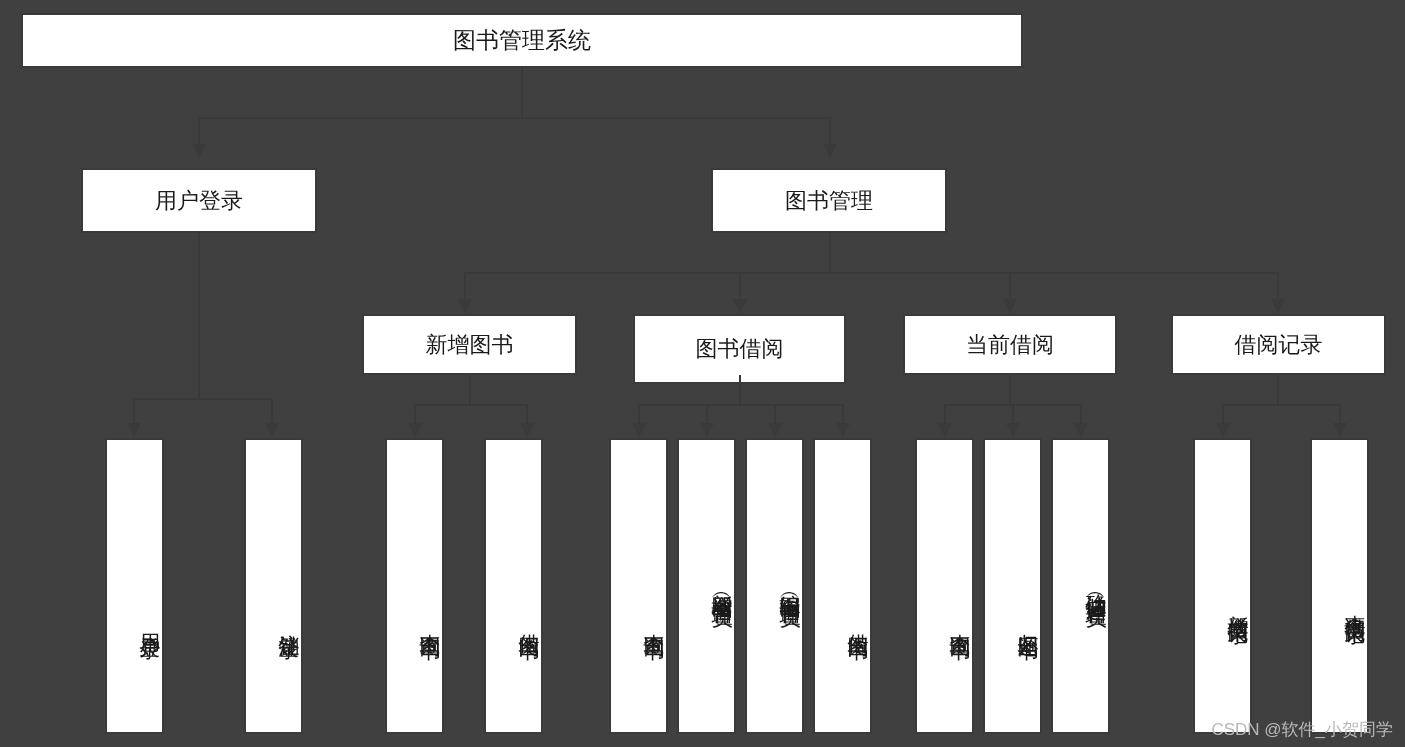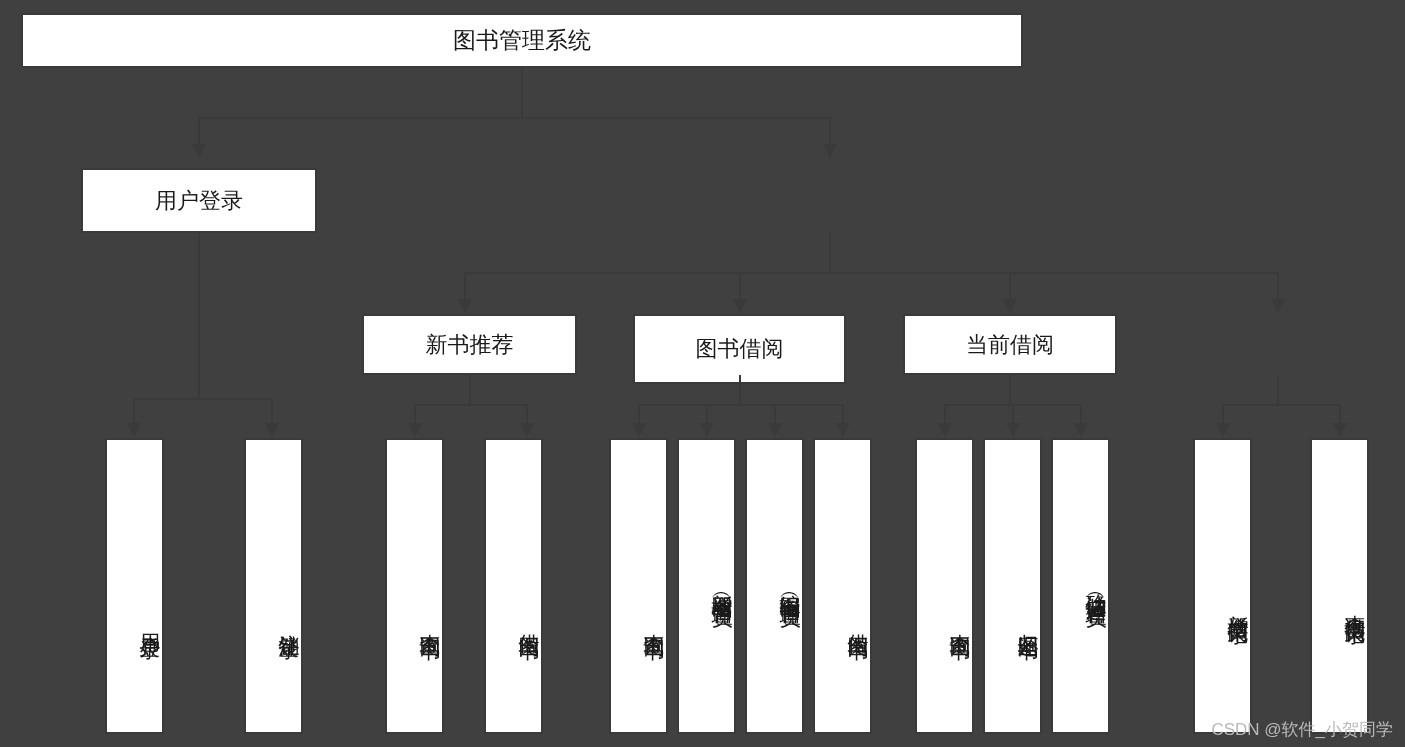--- a/index.html
+++ b/index.html
@@ -91,47 +91,53 @@
 
   <div class="ln v" style="left:198px; top:117px; height:29px;"></div>
   <div class="arrow" style="left:192px; top:144px;"></div>
   <div class="ln v" style="left:829px; top:117px; height:29px;"></div>
   <div class="arrow" style="left:823px; top:144px;"></div>
 
   <div class="node lvl2" style="left:81px; top:168px; width:236px; height:65px;">
     <span class="label">用户登录</span>
   </div>
 
+  <div class="node lvl2" style="left:711px; top:168px; width:236px; height:65px;">
+    <span class="label">图书管理</span>
+  </div>
 
   <div class="ln v" style="left:198px; top:233px; height:166px;"></div>
   <div class="ln h" style="left:133px; top:398px; width:138px;"></div>
   <div class="ln v" style="left:133px; top:398px; height:27px;"></div>
   <div class="arrow" style="left:127px; top:423px;"></div>
   <div class="ln v" style="left:271px; top:398px; height:27px;"></div>
   <div class="arrow" style="left:265px; top:423px;"></div>
 
   <div class="ln v" style="left:829px; top:233px; height:40px;"></div>
   <div class="ln h" style="left:464px; top:272px; width:814px;"></div>
   <div class="ln v" style="left:464px; top:272px; height:29px;"></div>
   <div class="arrow" style="left:458px; top:299px;"></div>
   <div class="ln v" style="left:739px; top:272px; height:29px;"></div>
   <div class="arrow" style="left:733px; top:299px;"></div>
   <div class="ln v" style="left:1009px; top:272px; height:29px;"></div>
   <div class="arrow" style="left:1003px; top:299px;"></div>
   <div class="ln v" style="left:1277px; top:272px; height:29px;"></div>
   <div class="arrow" style="left:1271px; top:299px;"></div>
 
   <div class="node lvl3" style="left:362px; top:314px; width:215px; height:61px;">
-    <span class="label">新书推荐</span>
+    <span class="label">新增图书</span>
   </div>
   <div class="node lvl3" style="left:633px; top:314px; width:213px; height:70px;">
     <span class="label">图书借阅</span>
   </div>
   <div class="node lvl3" style="left:903px; top:314px; width:214px; height:61px;">
     <span class="label">当前借阅</span>
+  </div>
+  <div class="node lvl3" style="left:1171px; top:314px; width:215px; height:61px;">
+    <span class="label">借阅记录</span>
   </div>
 
   <div class="ln v" style="left:469px; top:375px; height:30px;"></div>
   <div class="ln h" style="left:414px; top:404px; width:112px;"></div>
   <div class="ln v" style="left:414px; top:404px; height:21px;"></div>
   <div class="arrow" style="left:408px; top:423px;"></div>
   <div class="ln v" style="left:526px; top:404px; height:21px;"></div>
   <div class="arrow" style="left:520px; top:423px;"></div>
 
   <div class="ln v" style="left:739px; top:375px; height:30px;"></div>

